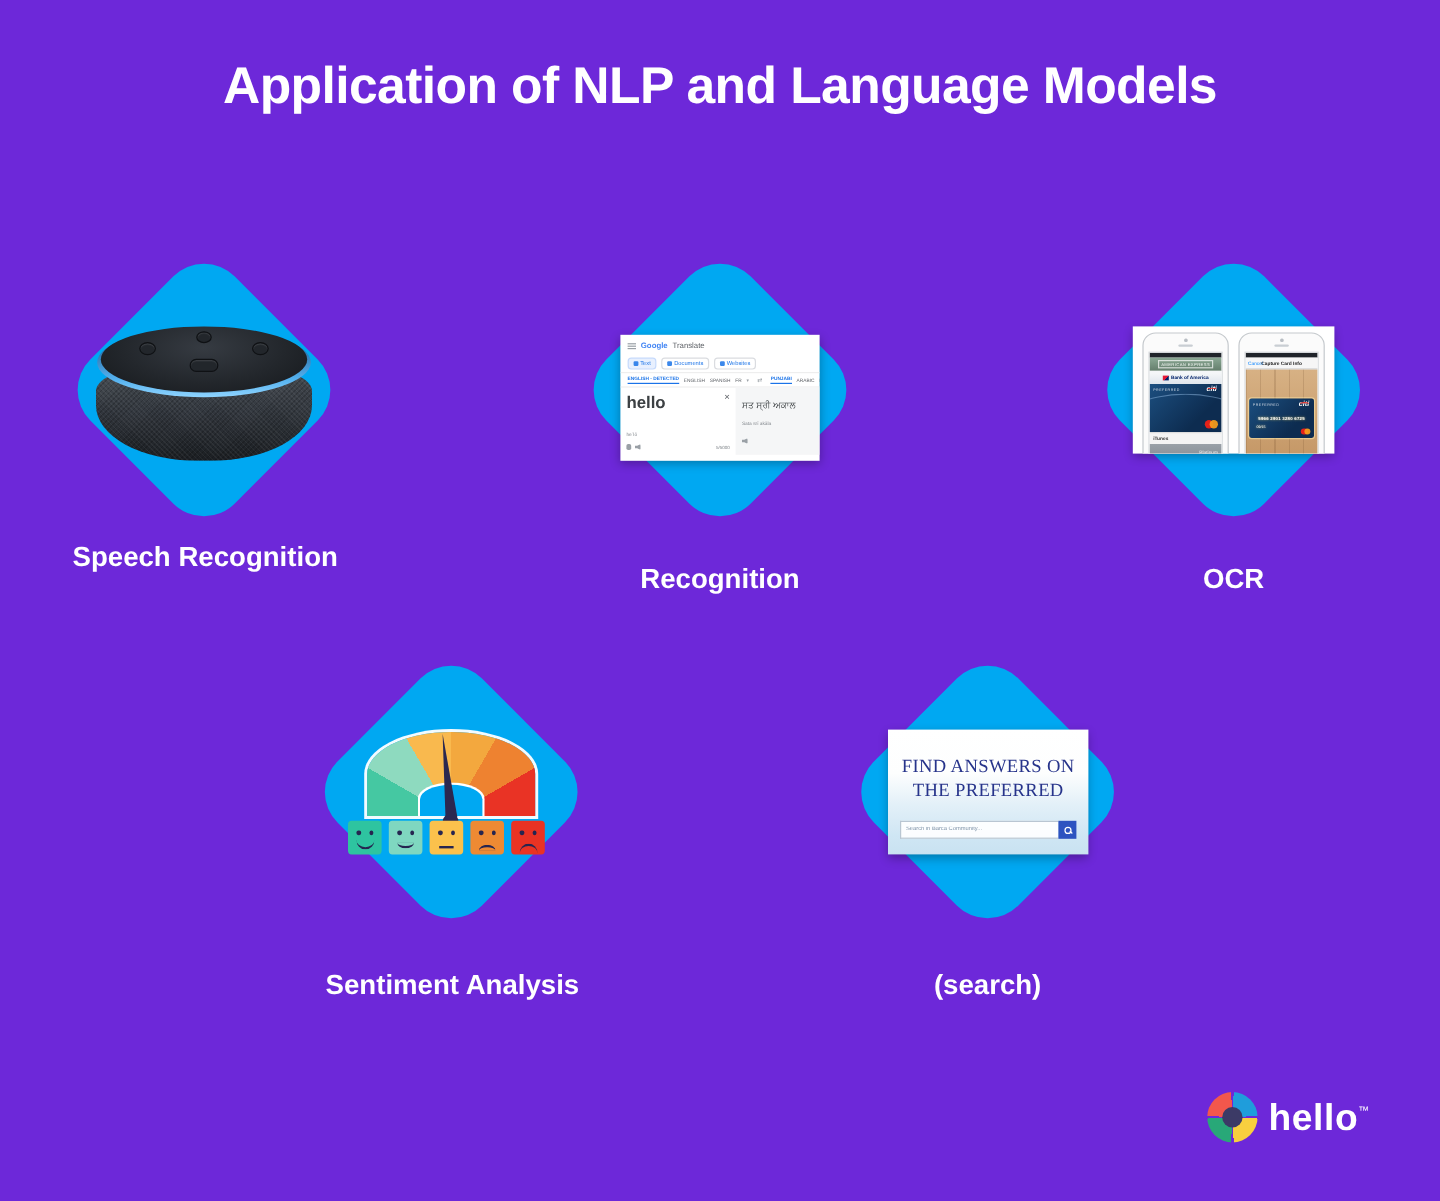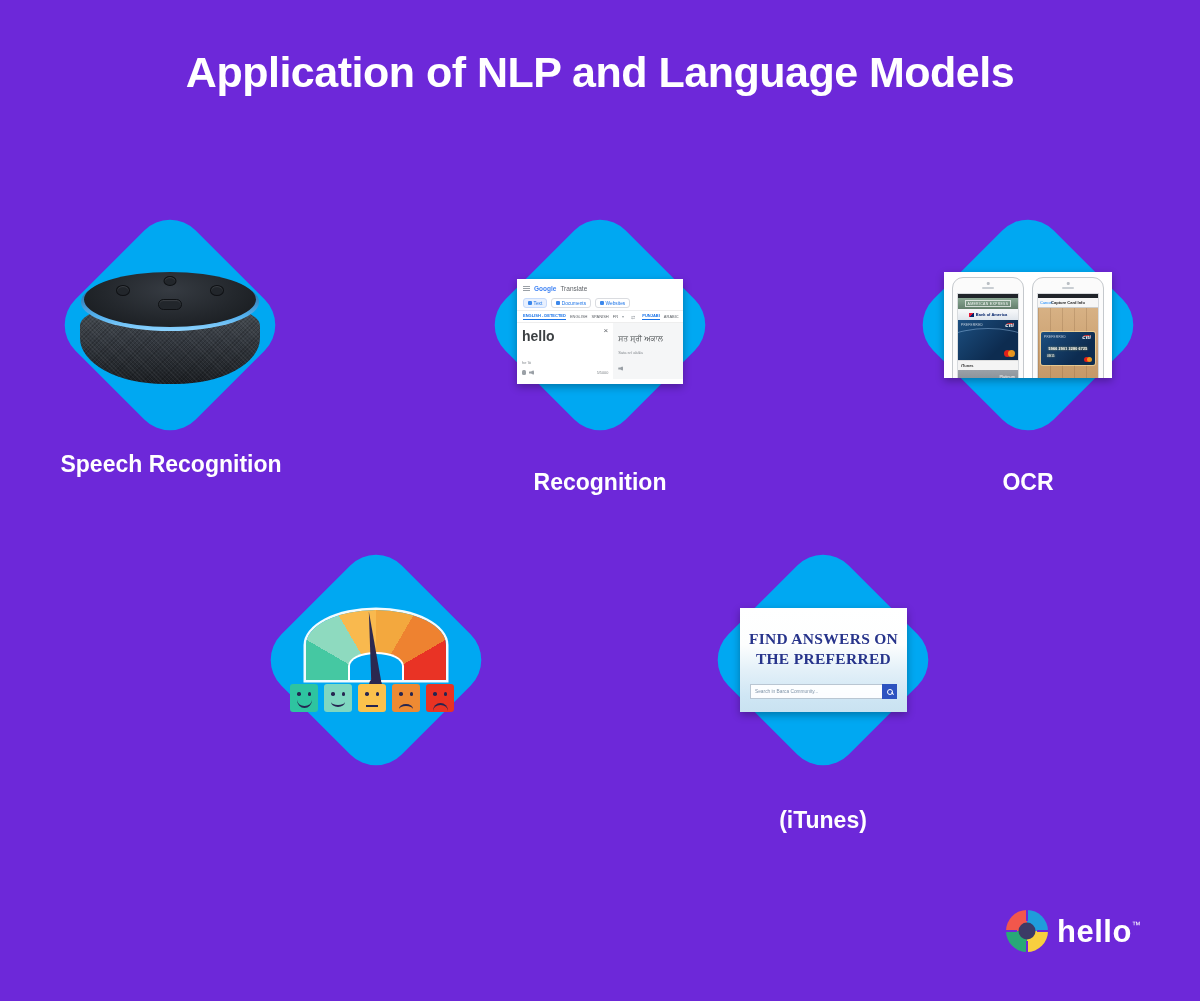--- a/index.html
+++ b/index.html
@@ -160,21 +160,21 @@
   .mouth.neutral{width:12px;height:0;border-bottom:2.6px solid #262550;margin-top:9px;}
   .mouth.slight-frown{width:14px;height:5px;border-top:2.6px solid #262550;
                border-radius:50% 50% 0 0 / 100% 100% 0 0;margin-top:8px;}
   .mouth.frown{width:15px;height:8px;border-top:2.6px solid #262550;
                border-radius:50% 50% 0 0 / 100% 100% 0 0;margin-top:7px;}
 
   
   .sc{position:absolute;left:740px;top:608px;width:167px;height:104px;
       background:linear-gradient(180deg,#ffffff 0%,#fdfefe 35%,#e3f0f8 60%,#cfe6f4 85%,#c9e2f1 100%);
       box-shadow:0 3px 8px rgba(0,0,0,.3);}
-  .sc-h{margin-top:21px;text-align:center;font-family:"Liberation Serif",serif;font-weight:700;
+  .sc-h{margin-top:21px;text-align:center;font-family:"Liberation Serif",serif;font-weight:400;
         font-size:15.5px;line-height:1.3;color:#27348b;letter-spacing:.3px;}
   .sc-bar{position:absolute;left:10px;right:10px;bottom:13px;height:15px;display:flex;}
   .sc-input{flex:1;border:0.5px solid #b9c6d2;border-right:none;background:rgba(255,255,255,.92);
         font-size:4.8px;color:#7f93a8;padding:0 0 0 4px;outline:none;min-width:0;
         font-family:"Liberation Sans",sans-serif;}
   .sc-input::placeholder{color:#7f93a8;}
   .sc-btn{width:15px;background:#2d53c0;display:flex;align-items:center;justify-content:center;}
   .mag{position:relative;width:6px;height:6px;border:1.2px solid #fff;border-radius:50%;
        box-sizing:border-box;}
   .mag::after{content:"";position:absolute;width:3px;height:1.2px;background:#fff;
@@ -382,22 +382,23 @@
       <input class="sc-input" placeholder="Search in Barca Community..." style="">
       <div class="sc-btn">
           <div class="mag"></div>
         </div>
     </div>
   </div>
 
   <div class="lbl" style="left:171px;top:451px;">Speech Recognition</div>
   <div class="lbl" style="left:600px;top:469px;">Recognition</div>
   <div class="lbl" style="left:1028px;top:469px;">OCR</div>
+  <div class="lbl" style="left:377px;top:807px;">Sentiment Analysis</div>
   <div class="lbl" style="left:823px;top:807px;">
-    <div>(iTunes)</div>
+    <div>(search)</div>
   </div>
 
   <div class="coveo">
     <div class="cmark"></div>
     <div class="cword"><span>hello</span><sup>™</sup></div>
   </div>
 
 </div>
 
 </body></html>

